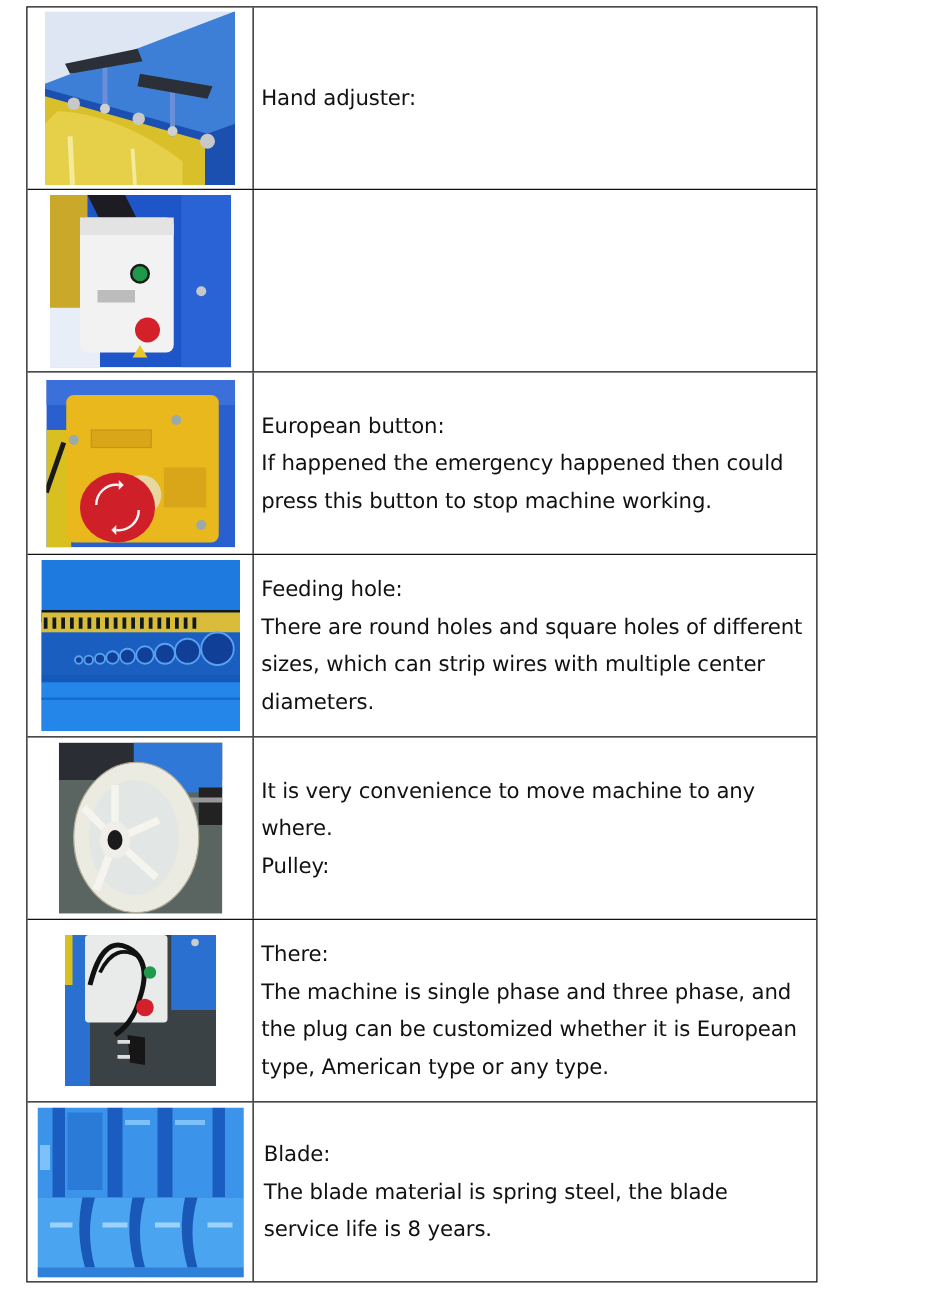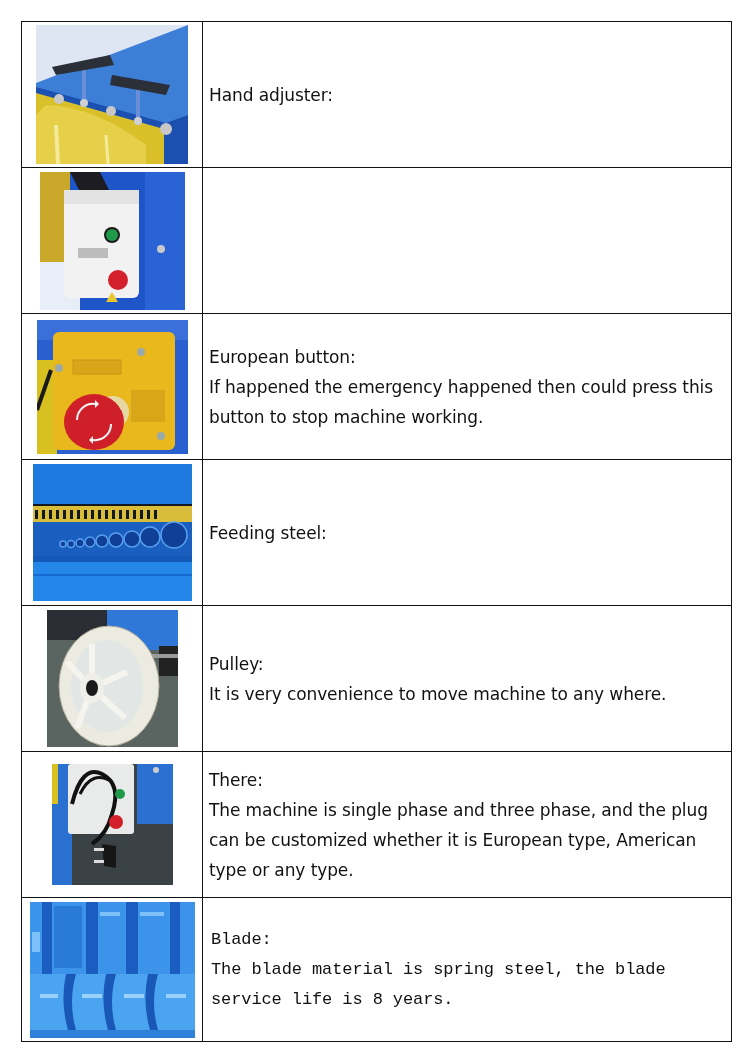--- a/index.html
+++ b/index.html
@@ -1,22 +1,22 @@
 <!DOCTYPE html>
 <html><head>
 <meta charset="utf-8">
 <style>
   html, body { margin:0; padding:0; background:#ffffff; }
   body { width:750px; height:1050px; position:relative; overflow:hidden;
          font-family:"DejaVu Sans","Liberation Sans",sans-serif; color:#111; }
-  .tbl { position:absolute; left:21px; top:21px; width:711px; height:1021px;
+  .tbl { position:absolute; left:21px; top:5px; width:633px; height:1021px;
          border:1.5px solid #111; box-sizing:border-box; }
   .row { position:absolute; left:0; width:100%; height:146px; box-sizing:border-box;
          border-bottom:1.5px solid #111; display:flex; }
-  .row:last-child { border-bottom:none;font-family:Liberation Mono, monospace; }
+  .row:last-child { border-bottom:none; }
   .img-cell { width:181px; height:100%; border-right:1.5px solid #111; box-sizing:border-box;
               display:flex; align-items:center; justify-content:center; }
   .txt-cell { flex:1; padding:0 8px 0 6px; display:flex; flex-direction:column; justify-content:center;
               font-size:17px; line-height:30px; letter-spacing:-0.1px; }
   .txt-cell p { margin:0; }
   .photo { position:relative; overflow:hidden; }
   svg { display:block; }
 </style>
 </head>
 <body>
@@ -143,21 +143,22 @@
               <circle cx="117" cy="73" r="10"></circle>
             <circle cx="141" cy="71" r="13"></circle>
           </g>
           <rect x="0" y="92" width="159" height="6" fill="#135ab8"></rect>
           <rect x="0" y="98" width="159" height="39" fill="#2586ea"></rect>
           <rect x="0" y="110" width="159" height="2" fill="#176ad0"></rect>
         </svg>
       </div>
     </div>
     <div class="txt-cell">
-      <p>Feeding steel:</p>
+      <p>Feeding hole:</p>
+      <p>There are round holes and square holes of different sizes, which can strip wires with multiple center diameters.</p>
     </div>
   </div>
 
   <div class="row" style="top:584px">
     <div class="img-cell">
       <div class="photo" style="width:131px;height:137px;">
         <svg width="131" height="137" viewBox="0 0 131 137">
           <rect width="131" height="137" fill="#5a6460"></rect>
           <rect x="0" y="0" width="131" height="30" fill="#2a2e34"></rect>
           <rect x="60" y="0" width="71" height="40" fill="#2f78d8"></rect>
@@ -172,22 +173,22 @@
             <line x1="45" y1="78" x2="30" y2="118"></line>
             <line x1="45" y1="78" x2="20" y2="52"></line>
           </g>
           <ellipse cx="45" cy="78" rx="12" ry="15" fill="#efeee8"></ellipse>
           <ellipse cx="45" cy="78" rx="6" ry="8" fill="#1a1a1a"></ellipse>
           <ellipse cx="62" cy="76" rx="50" ry="60" fill="none" stroke="#b0aa98" stroke-width="1"></ellipse>
         </svg>
       </div>
     </div>
     <div class="txt-cell">
+      <p>It is very convenience to move machine to any where.</p>
       <p>Pulley:</p>
-      <p>It is very convenience to move machine to any where.</p>
     </div>
   </div>
 
   <div class="row" style="top:730px">
     <div class="img-cell">
       <div class="photo" style="width:121px;height:121px;">
         <svg width="121" height="121" viewBox="0 0 121 121">
           <rect width="121" height="121" fill="#3a4246"></rect>
           <rect x="0" y="0" width="20" height="121" fill="#2a70d0"></rect>
           <rect x="0" y="0" width="6" height="40" fill="#d8c020"></rect>

